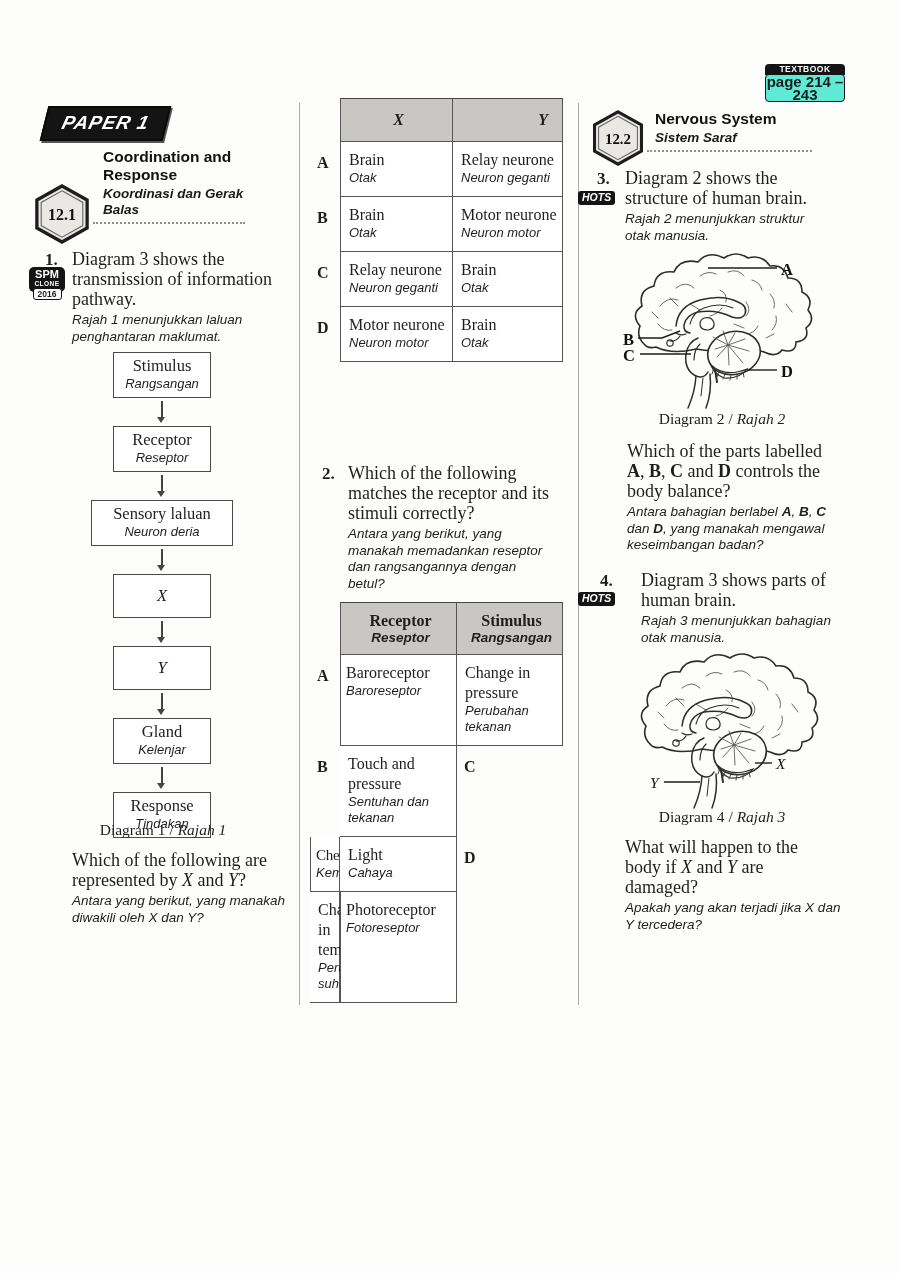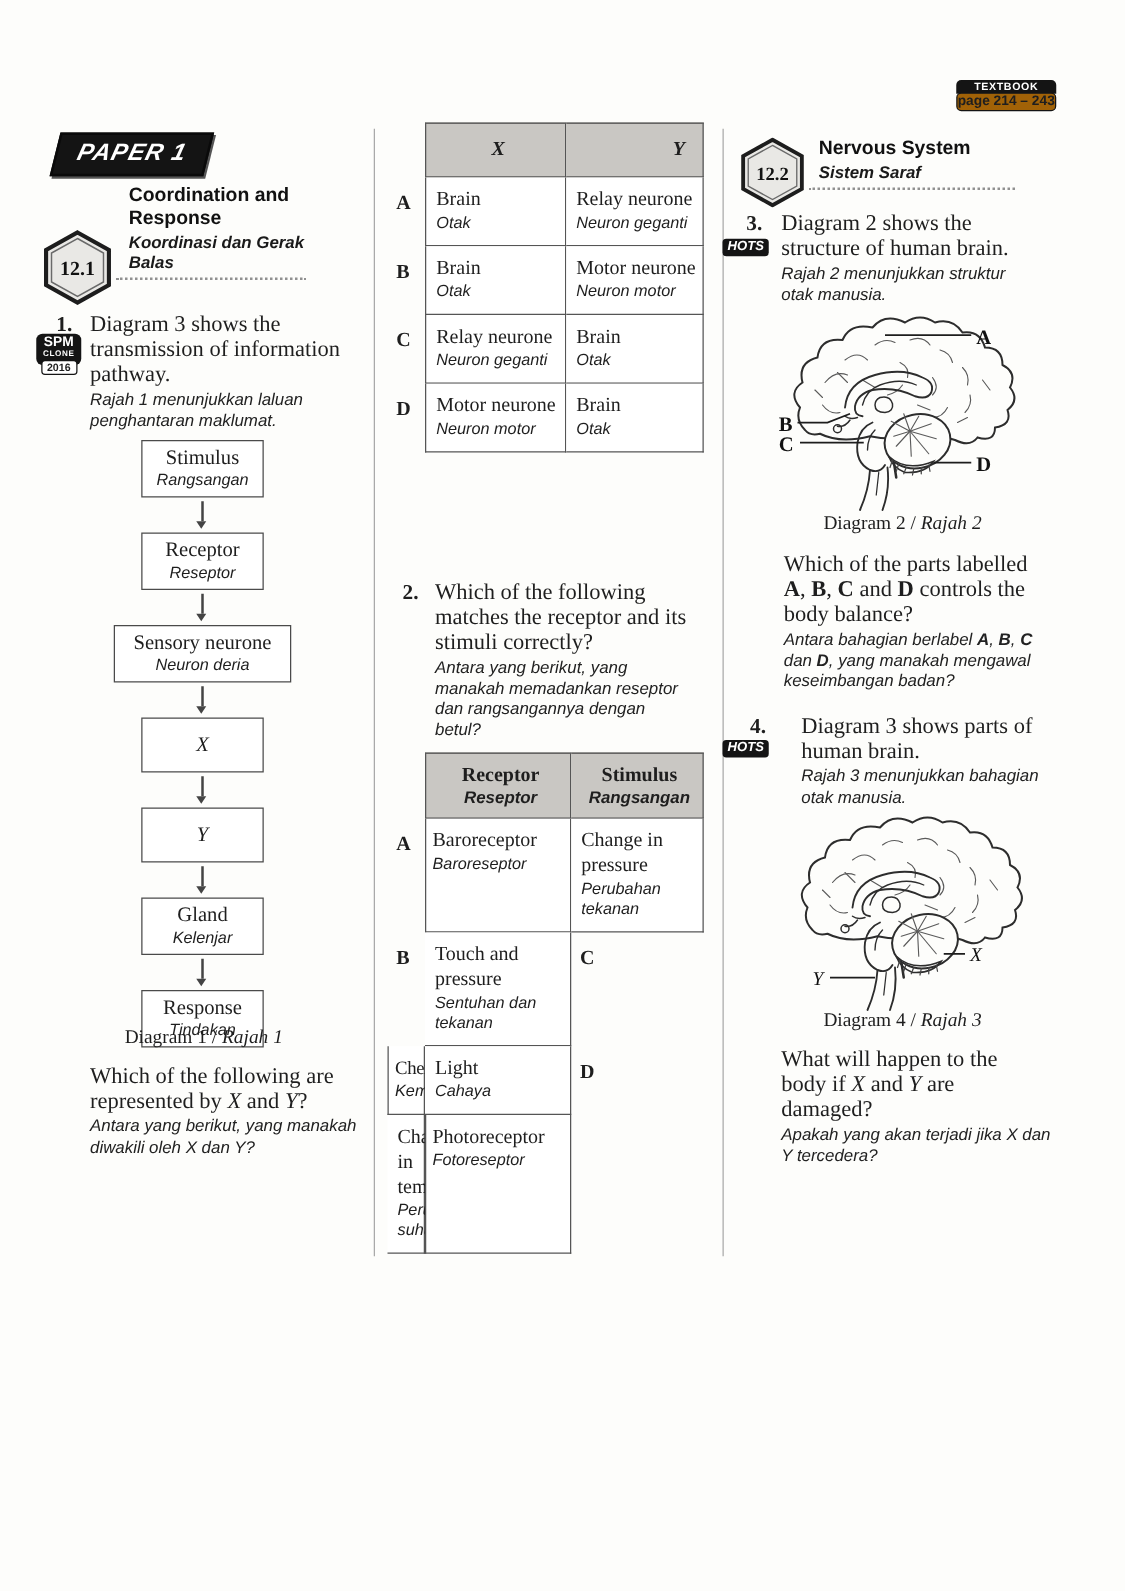--- a/index.html
+++ b/index.html
@@ -35,22 +35,22 @@
   .spm-top { background:#141414; border-radius:5px; padding:2px 0 5px; color:#fff; }
   .spm-l1 { font-family:"Liberation Sans", sans-serif; font-weight:bold; font-size:11px; line-height:11px; }
   .spm-l2 { font-family:"Liberation Sans", sans-serif; font-weight:bold; font-size:6.5px; line-height:7px; letter-spacing:0.5px; }
   .spm-year { width:29px; margin:-4px auto 0; background:#fff; border:1.5px solid #141414; border-radius:3px;
     font-family:"Liberation Sans", sans-serif; font-weight:bold; font-size:8.5px; line-height:10px; position:relative; }
   .hots { position:absolute; background:#141414; color:#fff; border-radius:3px; padding:1px 4px 2px;
     font-family:"Liberation Sans", sans-serif; font-weight:bold; font-style:italic; font-size:10.5px; line-height:11px; }
   .tb-badge { position:absolute; left:765px; top:64px; width:80px; }
   .tb-top { background:#141414; color:#fff; text-align:center; font-family:"Liberation Sans", sans-serif;
     font-weight:bold; font-size:8.5px; line-height:11px; letter-spacing:0.5px; border-radius:4px 4px 0 0; }
-  .tb-bottom { background:#a16207; border:1.5px solid #141414; border-radius:4px; text-align:center; margin-top:-1px;
-    font-family:"Liberation Sans", sans-serif; font-weight:bold; font-size:11px; line-height:13px; }
+  .tb-bottom { background:#5eead4; border:1.5px solid #141414; border-radius:4px; text-align:center; margin-top:-1px;
+    font-family:"Liberation Sans", sans-serif; font-weight:bold; font-size:15px; line-height:13px; }
 
   
   .flow { position:absolute; left:62px; top:352px; width:200px; }
   .fc-box { border:1.3px solid #4a4a4a; background:#fff; width:98px; margin:0 auto; text-align:center; padding:3px 2px 5px; }
   .fc-box.wide { width:142px; }
   .fc-box.single { padding:11px 2px; }
   .fc-en { font-size:16.5px; line-height:20px; }
   .fc-ms { font-family:"Liberation Sans", sans-serif; font-style:italic; font-size:13px; line-height:16px; }
   .fc-x { font-style:italic; font-size:16.5px; line-height:20px; }
   .fc-arrow { width:1.5px; height:16px; background:#444; margin:3px auto 9px; position:relative; }
@@ -123,21 +123,21 @@
       <div class="fc-en">Stimulus</div>
       <div class="fc-ms">Rangsangan</div>
     </div>
     <div class="fc-arrow"></div>
     <div class="fc-box">
       <div class="fc-en">Receptor</div>
       <div class="fc-ms">Reseptor</div>
     </div>
     <div class="fc-arrow"></div>
     <div class="fc-box wide">
-      <div class="fc-en">Sensory neurone</div>
+      <div class="fc-en">Sensory laluan</div>
       <div class="fc-ms">Neuron deria</div>
     </div>
     <div class="fc-arrow"></div>
     <div class="fc-box single">
       <div class="fc-x">X</div>
     </div>
     <div class="fc-arrow"></div>
     <div class="fc-box single">
       <div class="fc-x">Y</div>
     </div>

